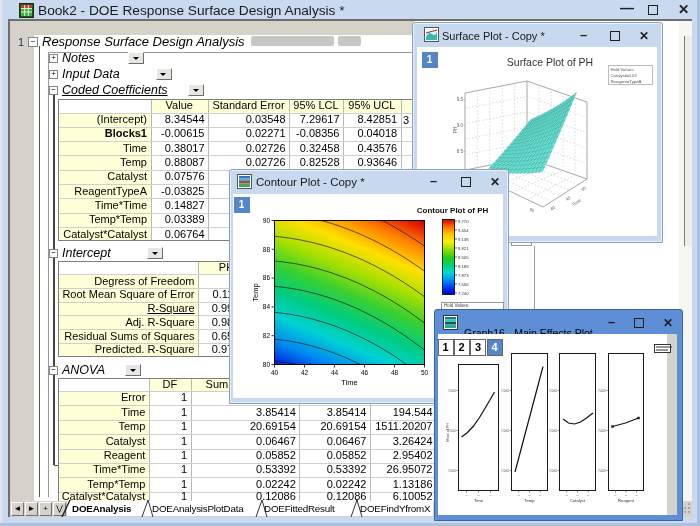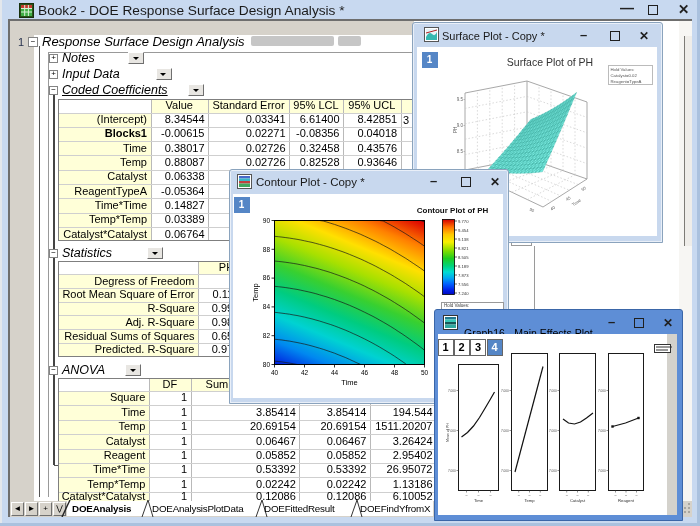--- a/index.html
+++ b/index.html
@@ -59,21 +59,21 @@
 <div class="pm" style="left:49px;top:54px;width:7px;height:7px;line-height:6px;">+</div>
 <div class="ital" style="left:62px;top:50.5px;font-size:12.5px;">Notes</div>
 <div class="dd" style="left:128px;top:52px;"></div>
 <div class="pm" style="left:49px;top:70px;width:7px;height:7px;line-height:6px;">+</div>
 <div class="ital" style="left:62px;top:66.5px;font-size:12.5px;">Input Data</div>
 <div class="dd" style="left:155.5px;top:68px;"></div>
 <div class="pm" style="left:49px;top:86px;width:7px;height:7px;line-height:6px;">−</div>
 <div class="ital" style="left:62px;top:82.5px;font-size:12.5px;text-decoration:underline;">Coded Coefficients</div>
 <div class="dd" style="left:188px;top:84px;"></div>
 <div class="pm" style="left:49px;top:249px;width:7px;height:7px;line-height:6px;">−</div>
-<div class="ital" style="left:62px;top:245.5px;font-size:12.5px;">Statistics</div>
+<div class="ital" style="left:62px;top:245.5px;font-size:12.5px;">Intercept</div>
 <div class="dd" style="left:147px;top:247px;"></div>
 <div class="pm" style="left:49px;top:366px;width:7px;height:7px;line-height:6px;">−</div>
 <div class="ital" style="left:62px;top:362.5px;font-size:12.5px;">ANOVA</div>
 <div class="dd" style="left:125px;top:364px;"></div>
 <div style="position:absolute;left:58.0px;top:98.5px;width:354.5px;height:142.7px;background:#fff;border:1px solid #7f7f7f;box-sizing:border-box;"></div>
 <div style="position:absolute;left:150.5px;top:99.5px;width:261.0px;height:13.0px;background:#ffffd8;"></div>
 <div style="position:absolute;left:59.0px;top:112.5px;width:91.5px;height:127.7px;background:#ffffd8;"></div>
 <div style="position:absolute;left:150.5px;top:99.5px;width:1px;height:140.7px;background:#b9b9b9;"></div>
 <div style="position:absolute;left:208.0px;top:99.5px;width:1px;height:140.7px;background:#b9b9b9;"></div>
 <div style="position:absolute;left:289.0px;top:99.5px;width:1px;height:140.7px;background:#b9b9b9;"></div>
@@ -87,45 +87,45 @@
 <div style="position:absolute;left:59.0px;top:184.0px;width:352.5px;height:1px;background:#cfcfcf;"></div>
 <div style="position:absolute;left:59.0px;top:198.3px;width:352.5px;height:1px;background:#cfcfcf;"></div>
 <div style="position:absolute;left:59.0px;top:212.6px;width:352.5px;height:1px;background:#cfcfcf;"></div>
 <div style="position:absolute;left:59.0px;top:226.9px;width:352.5px;height:1px;background:#cfcfcf;"></div>
 <div class="hd" style="left:150.5px;top:99.0px;width:57.5px;">Value</div>
 <div class="hd" style="left:208.0px;top:99.0px;width:81.0px;">Standard Error</div>
 <div class="hd" style="left:289.0px;top:99.0px;width:54.0px;">95% LCL</div>
 <div class="hd" style="left:343.0px;top:99.0px;width:57.7px;">95% UCL</div>
 <div class="lab" style="left:18.0px;top:113.2px;width:129.0px;">(Intercept)</div>
 <div class="num" style="left:88.0px;top:113.2px;width:116.5px;">8.34544</div>
-<div class="num" style="left:169.0px;top:113.2px;width:116.5px;">0.03341</div>
-<div class="num" style="left:223.0px;top:113.2px;width:116.5px;">6.61400</div>
+<div class="num" style="left:169.0px;top:113.2px;width:116.5px;">0.03548</div>
+<div class="num" style="left:223.0px;top:113.2px;width:116.5px;">7.29617</div>
 <div class="num" style="left:280.7px;top:113.2px;width:116.5px;">8.42851</div>
 <div class="lab" style="left:18.0px;top:127.4px;width:129.0px;font-weight:bold;">Blocks1</div>
 <div class="num" style="left:88.0px;top:127.4px;width:116.5px;">-0.00615</div>
 <div class="num" style="left:169.0px;top:127.4px;width:116.5px;">0.02271</div>
 <div class="num" style="left:223.0px;top:127.4px;width:116.5px;">-0.08356</div>
 <div class="num" style="left:280.7px;top:127.4px;width:116.5px;">0.04018</div>
 <div class="lab" style="left:18.0px;top:141.8px;width:129.0px;">Time</div>
 <div class="num" style="left:88.0px;top:141.8px;width:116.5px;">0.38017</div>
 <div class="num" style="left:169.0px;top:141.8px;width:116.5px;">0.02726</div>
 <div class="num" style="left:223.0px;top:141.8px;width:116.5px;">0.32458</div>
 <div class="num" style="left:280.7px;top:141.8px;width:116.5px;">0.43576</div>
 <div class="lab" style="left:18.0px;top:156.1px;width:129.0px;">Temp</div>
 <div class="num" style="left:88.0px;top:156.1px;width:116.5px;">0.88087</div>
 <div class="num" style="left:169.0px;top:156.1px;width:116.5px;">0.02726</div>
 <div class="num" style="left:223.0px;top:156.1px;width:116.5px;">0.82528</div>
 <div class="num" style="left:280.7px;top:156.1px;width:116.5px;">0.93646</div>
 <div class="lab" style="left:18.0px;top:170.3px;width:129.0px;">Catalyst</div>
-<div class="num" style="left:88.0px;top:170.3px;width:116.5px;">0.06338</div>
+<div class="num" style="left:88.0px;top:170.3px;width:116.5px;">0.07576</div>
 <div class="num" style="left:169.0px;top:170.3px;width:116.5px;">0.02726</div>
 <div class="num" style="left:223.0px;top:170.3px;width:116.5px;">-0.00635</div>
 <div class="num" style="left:280.7px;top:170.3px;width:116.5px;">0.10483</div>
 <div class="lab" style="left:18.0px;top:184.7px;width:129.0px;">ReagentTypeA</div>
-<div class="num" style="left:88.0px;top:184.7px;width:116.5px;">-0.05364</div>
+<div class="num" style="left:88.0px;top:184.7px;width:116.5px;">-0.03825</div>
 <div class="num" style="left:169.0px;top:184.7px;width:116.5px;">0.02271</div>
 <div class="num" style="left:223.0px;top:184.7px;width:116.5px;">-0.08458</div>
 <div class="num" style="left:280.7px;top:184.7px;width:116.5px;">0.00807</div>
 <div class="lab" style="left:18.0px;top:198.9px;width:129.0px;">Time*Time</div>
 <div class="num" style="left:88.0px;top:198.9px;width:116.5px;">0.14827</div>
 <div class="num" style="left:169.0px;top:198.9px;width:116.5px;">0.02748</div>
 <div class="num" style="left:223.0px;top:198.9px;width:116.5px;">0.09222</div>
 <div class="num" style="left:280.7px;top:198.9px;width:116.5px;">0.20432</div>
 <div class="lab" style="left:18.0px;top:213.2px;width:129.0px;">Temp*Temp</div>
 <div class="num" style="left:88.0px;top:213.2px;width:116.5px;">0.03389</div>
@@ -146,21 +146,21 @@
 <div style="position:absolute;left:59.0px;top:288.0px;width:195.0px;height:1px;background:#cfcfcf;"></div>
 <div style="position:absolute;left:59.0px;top:301.7px;width:195.0px;height:1px;background:#cfcfcf;"></div>
 <div style="position:absolute;left:59.0px;top:315.4px;width:195.0px;height:1px;background:#cfcfcf;"></div>
 <div style="position:absolute;left:59.0px;top:329.1px;width:195.0px;height:1px;background:#cfcfcf;"></div>
 <div style="position:absolute;left:59.0px;top:342.9px;width:195.0px;height:1px;background:#cfcfcf;"></div>
 <div class="hd" style="left:198.0px;top:261.0px;width:57.0px;">PH</div>
 <div class="lab" style="left:18.0px;top:274.6px;width:176.5px;">Degress of Freedom</div>
 <div class="num" style="left:135.0px;top:274.6px;width:116.5px;">11</div>
 <div class="lab" style="left:18.0px;top:288px;width:176.5px;">Root Mean Square of Error</div>
 <div class="num" style="left:135.0px;top:288.4px;width:116.5px;">0.11779</div>
-<div class="lab" style="left:18.0px;top:302.0px;width:176.5px;">R-Square</div>
+<div class="lab" style="left:18.0px;top:302.0px;width:176.5px;text-decoration:underline;">R-Square</div>
 <div class="num" style="left:135.0px;top:302.0px;width:116.5px;">0.99092</div>
 <div class="lab" style="left:18.0px;top:315.8px;width:176.5px;">Adj. R-Square</div>
 <div class="num" style="left:135.0px;top:315.8px;width:116.5px;">0.98348</div>
 <div class="lab" style="left:18.0px;top:329.5px;width:176.5px;">Residual Sums of Squares</div>
 <div class="num" style="left:135.0px;top:329.5px;width:116.5px;">0.65181</div>
 <div class="lab" style="left:18.0px;top:343.2px;width:176.5px;">Predicted. R-Square</div>
 <div class="num" style="left:135.0px;top:343.2px;width:116.5px;">0.97147</div>
 <div style="position:absolute;left:58.0px;top:378.0px;width:378.0px;height:123.5px;background:#fff;border:1px solid #7f7f7f;box-sizing:border-box;"></div>
 <div style="position:absolute;left:148.9px;top:379.0px;width:286.1px;height:11.5px;background:#ffffd8;"></div>
 <div style="position:absolute;left:59.0px;top:390.5px;width:89.9px;height:110.0px;background:#ffffd8;"></div>
@@ -173,21 +173,21 @@
 <div style="position:absolute;left:59.0px;top:419.8px;width:376.0px;height:1px;background:#cfcfcf;"></div>
 <div style="position:absolute;left:59.0px;top:433.9px;width:376.0px;height:1px;background:#cfcfcf;"></div>
 <div style="position:absolute;left:59.0px;top:448.6px;width:376.0px;height:1px;background:#cfcfcf;"></div>
 <div style="position:absolute;left:59.0px;top:462.7px;width:376.0px;height:1px;background:#cfcfcf;"></div>
 <div style="position:absolute;left:59.0px;top:476.8px;width:376.0px;height:1px;background:#cfcfcf;"></div>
 <div style="position:absolute;left:59.0px;top:491.5px;width:376.0px;height:1px;background:#cfcfcf;"></div>
 <div class="hd" style="left:148.9px;top:377.8px;width:41.8px;">DF</div>
 <div class="hd" style="left:190.7px;top:377.8px;width:108.6px;">Sum of Squares</div>
 <div class="hd" style="left:299.3px;top:377.8px;width:70.6px;">Mean Square</div>
 <div class="hd" style="left:369.9px;top:377.8px;width:66.1px;">F Value</div>
-<div class="lab" style="left:18.0px;top:391.4px;width:127.4px;">Square</div>
+<div class="lab" style="left:18.0px;top:391.4px;width:127.4px;">Error</div>
 <div class="num" style="left:70.7px;top:391.4px;width:116.5px;">1</div>
 <div class="lab" style="left:18.0px;top:406.0px;width:127.4px;">Time</div>
 <div class="num" style="left:70.7px;top:406.0px;width:116.5px;">1</div>
 <div class="num" style="left:179.3px;top:406.0px;width:116.5px;">3.85414</div>
 <div class="num" style="left:249.9px;top:406.0px;width:116.5px;">3.85414</div>
 <div class="num" style="left:316.0px;top:406.0px;width:116.5px;">194.544</div>
 <div class="lab" style="left:18.0px;top:420.4px;width:127.4px;">Temp</div>
 <div class="num" style="left:70.7px;top:420.4px;width:116.5px;">1</div>
 <div class="num" style="left:179.3px;top:420.4px;width:116.5px;">20.69154</div>
 <div class="num" style="left:249.9px;top:420.4px;width:116.5px;">20.69154</div>

